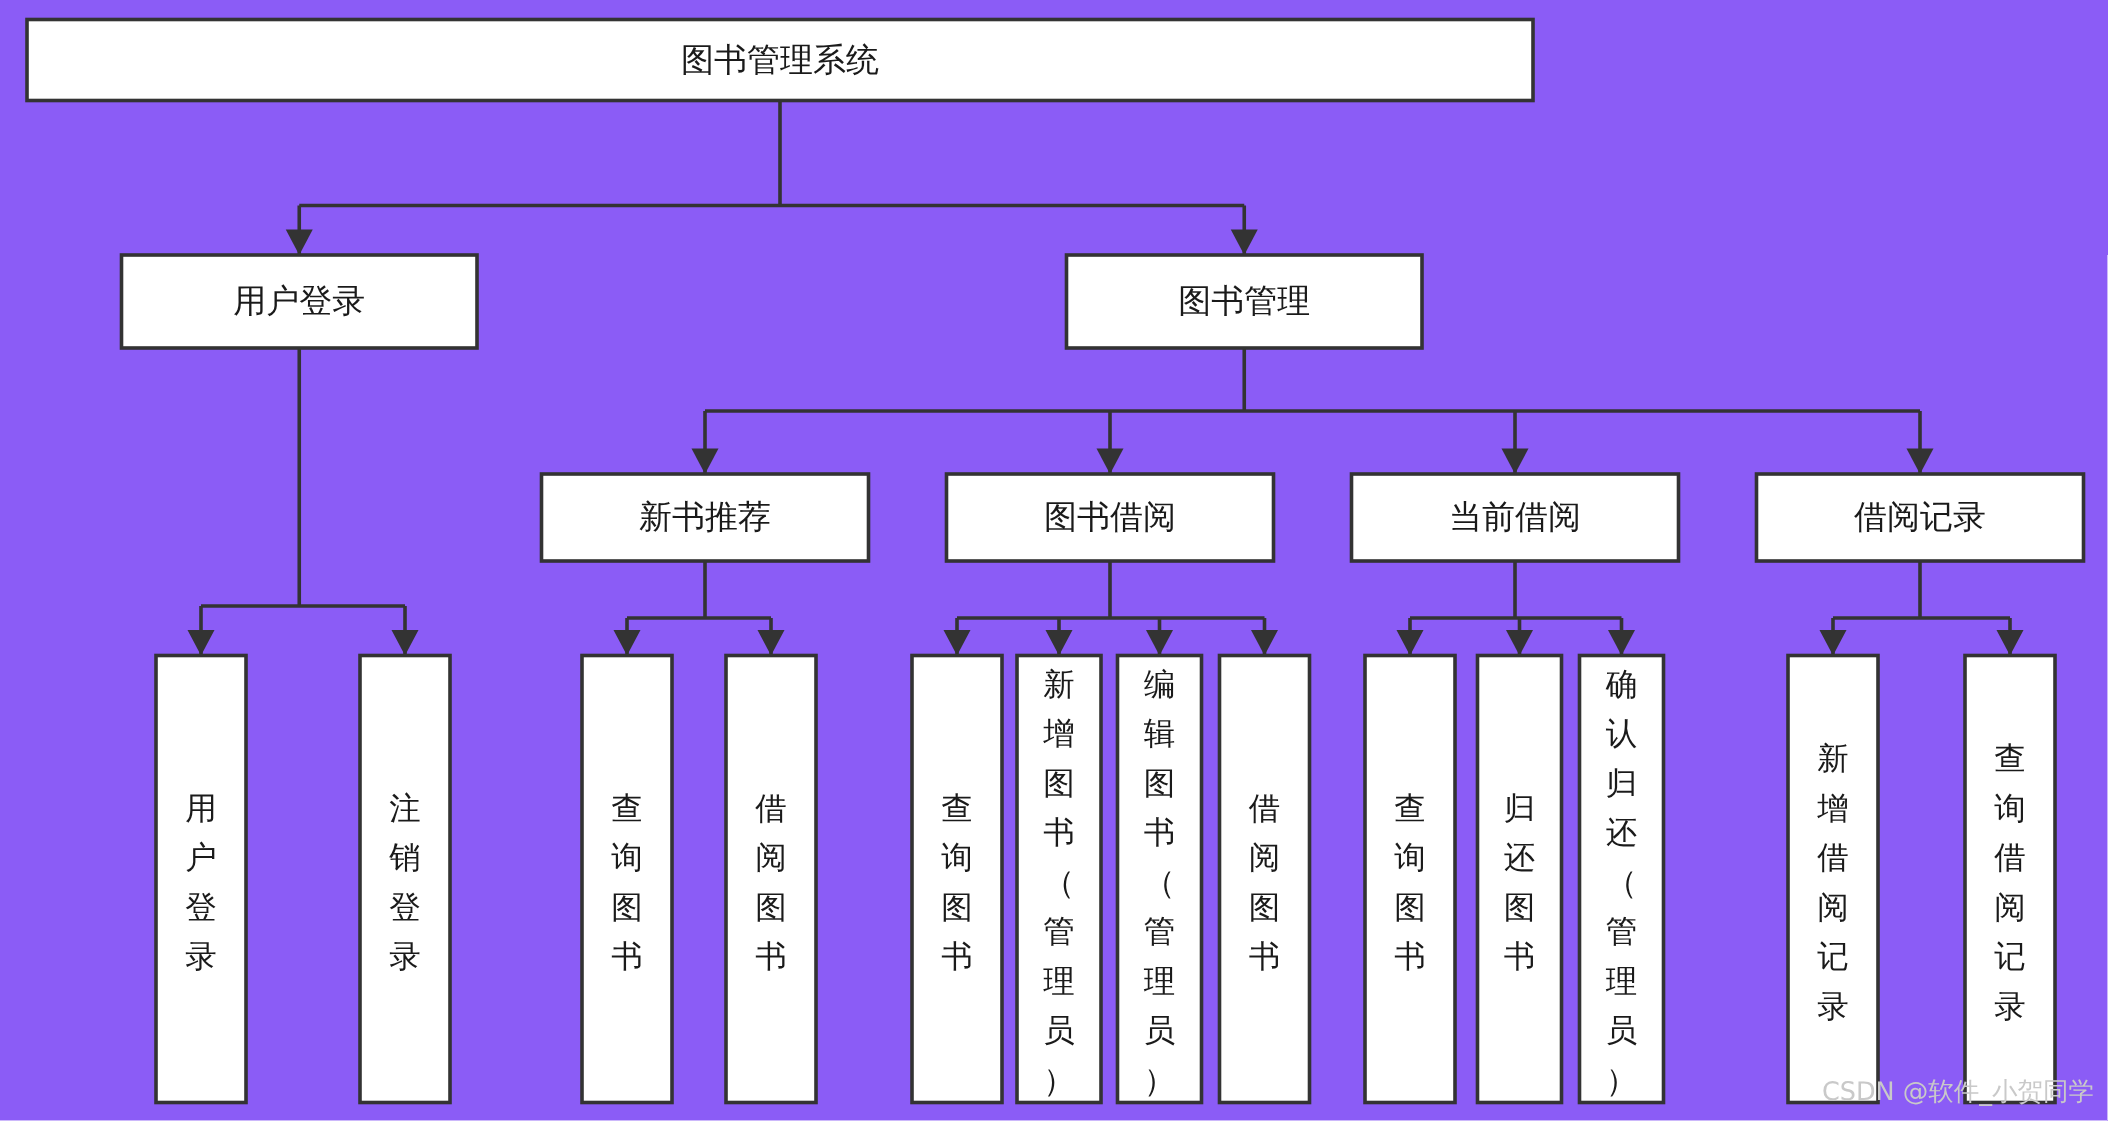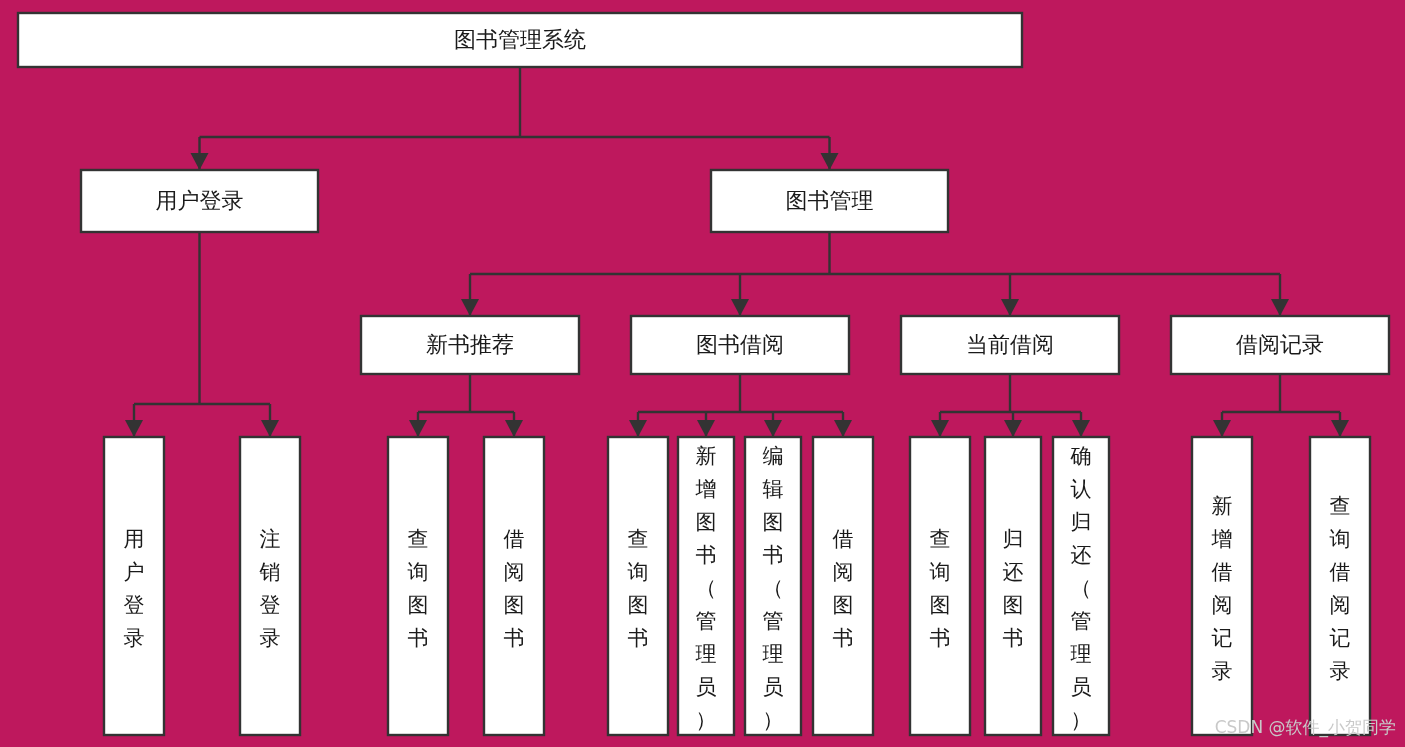--- a/index.html
+++ b/index.html
@@ -8,21 +8,21 @@
     padding: 0;
     background: #ffffff;
   }
   body {
     font-family: "DejaVu Sans", "Liberation Sans", sans-serif;
   }
   #diagram-root {
     position: relative;
     width: 1405px;
     height: 747px;
-    background: #be185d;
+    background: #8b5cf6;
     overflow: hidden;
   }
   svg#flowchart {
     position: absolute;
     left: 0;
     top: 0;
     width: 1405px;
     height: 747px;
   }
   .node-box {

